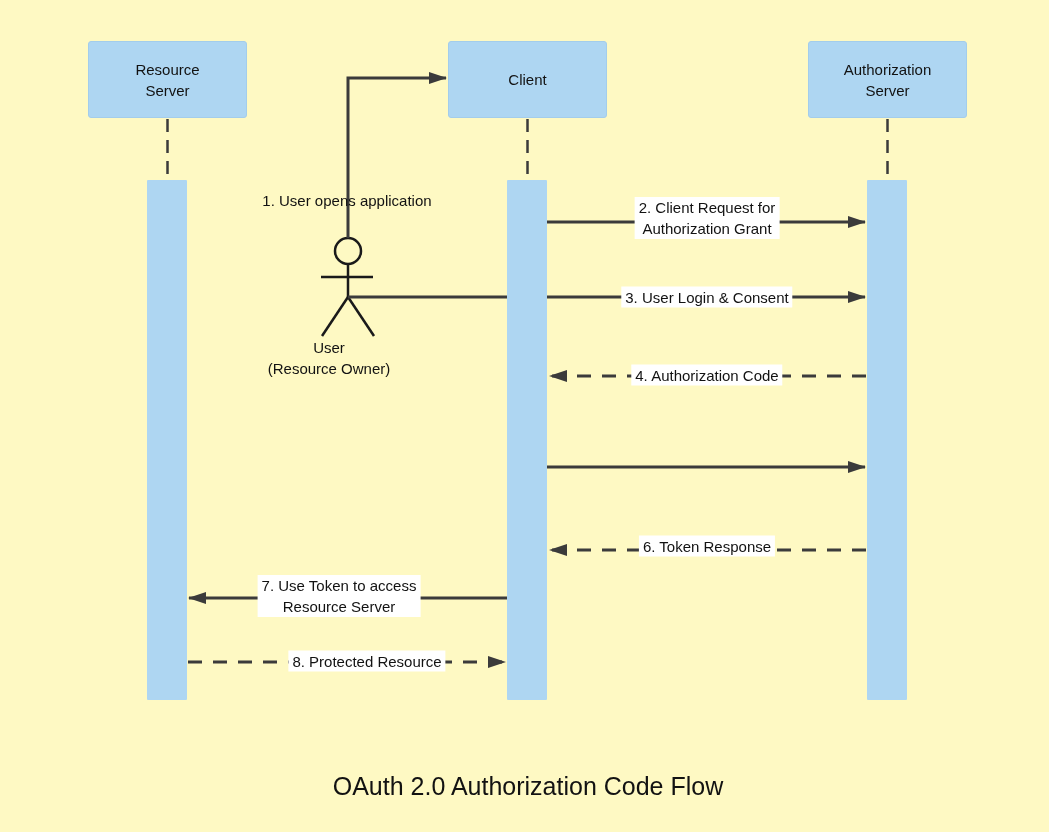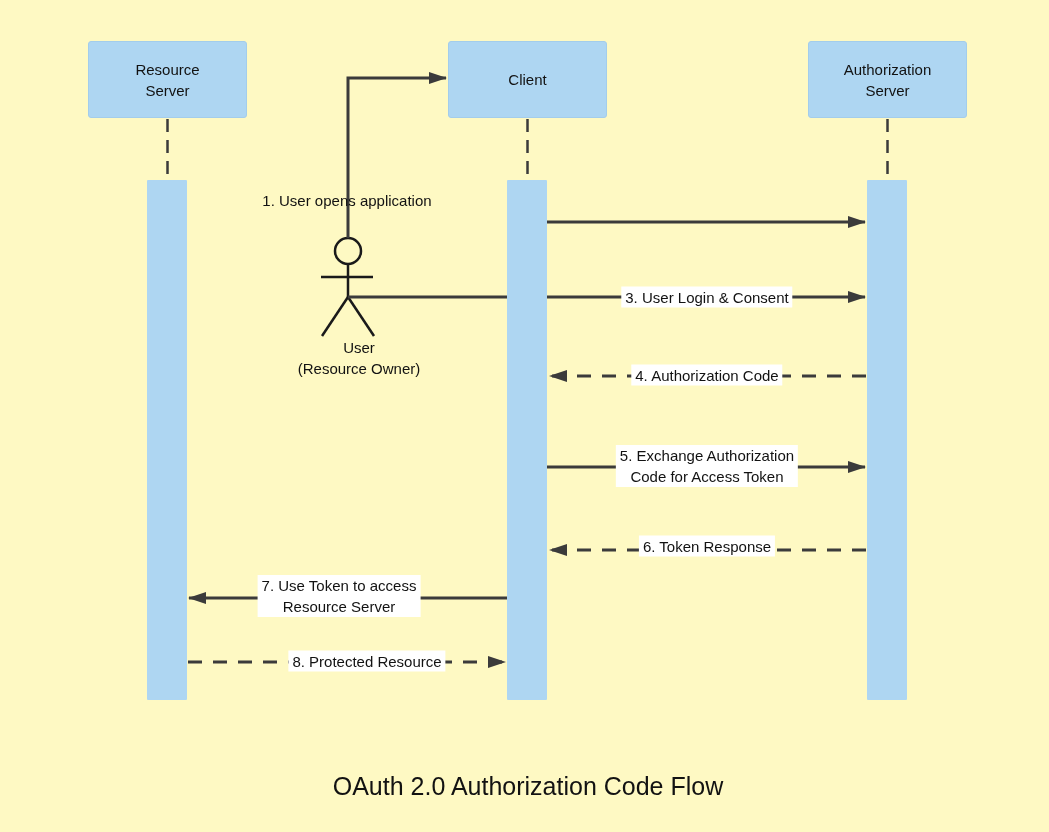--- a/index.html
+++ b/index.html
@@ -124,28 +124,28 @@
   <div class="actor-box" style="left:88px;">Resource
 Server</div>
   <div class="actor-box" style="left:448px;text-align:right;">Client</div>
   <div class="actor-box" style="left:808px;">Authorization
 Server</div>
 
   <div class="activation-bar" style="left:147px;"></div>
   <div class="activation-bar" style="left:507px;"></div>
   <div class="activation-bar" style="left:867px;"></div>
 
-  <div class="user-label" style="left:359px; top:358px;">User
+  <div class="user-label" style="left:329px; top:358px;">User
 (Resource Owner)</div>
 
   <div class="msg-label" style="left:347px; top:172px;margin-top:28px;">1. User opens application</div>
+  <div class="msg-label on-line" style="left:707px; top:218px;">2. Client Request for
+Authorization Grant</div>
   <div class="msg-label on-line" style="left:707px; top:297px;">3. User Login &amp; Consent</div>
   <div class="msg-label on-line" style="left:707px; top:375px;">4. Authorization Code</div>
-  <div class="msg-label on-line" style="left:707px; top:466px;">5. Exchange Authorization
-Code for Access Token</div>
   <div class="msg-label on-line" style="left:707px; top:546px;">6. Token Response</div>
   <div class="msg-label on-line" style="left:339px; top:596px;">7. Use Token to access
 Resource Server</div>
   <div class="msg-label on-line" style="left:367px; top:661px;">8. Protected Resource</div>
 
   <div class="diagram-title">OAuth 2.0 Authorization Code Flow</div>
 
 </div>
 
 </body></html>

